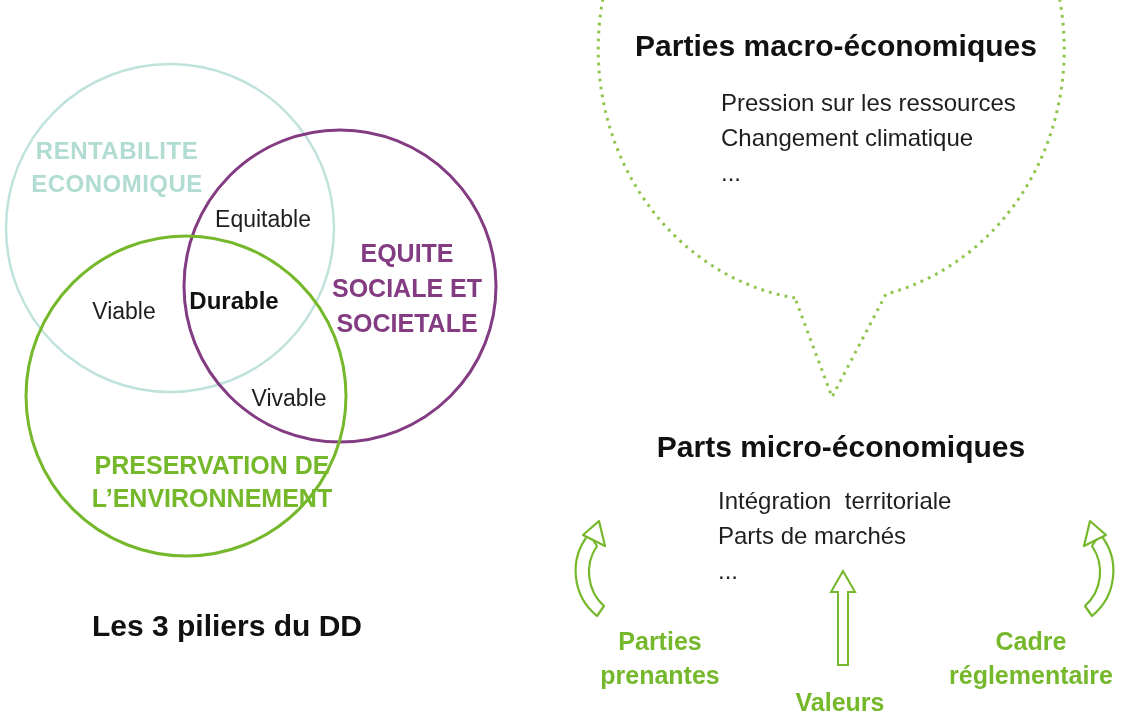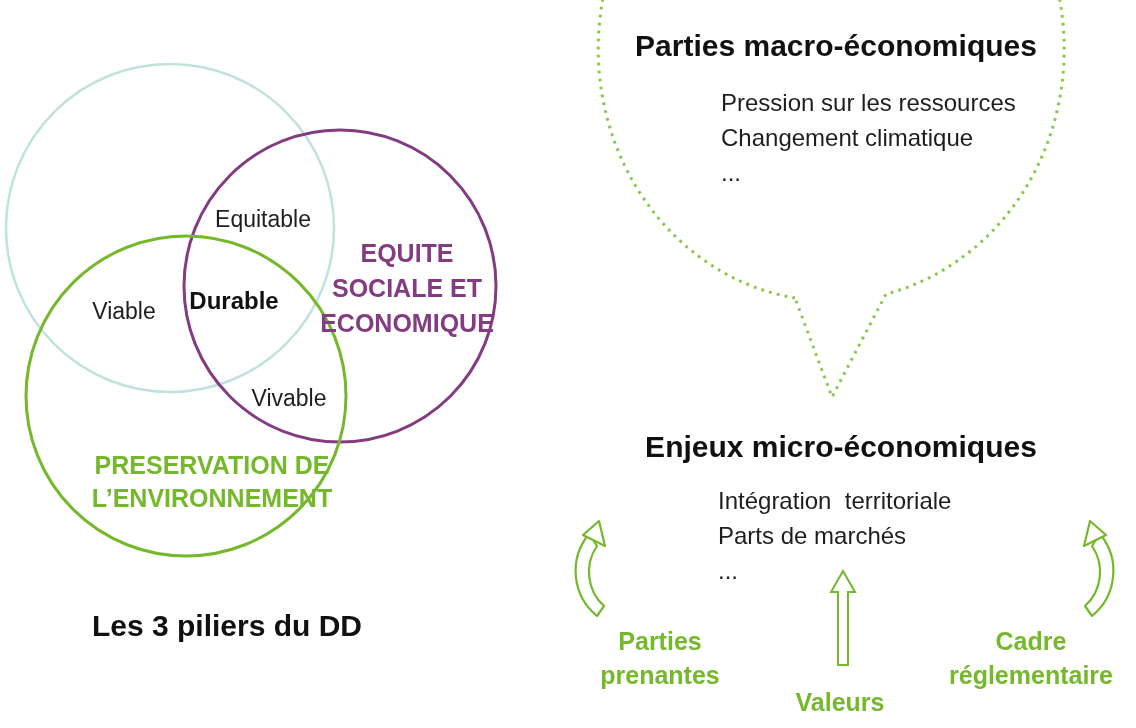--- a/index.html
+++ b/index.html
@@ -41,41 +41,43 @@
     </g>
 
     <g fill="#ffffff" stroke="#76b82b" stroke-width="2.2" stroke-linejoin="round">
       <path d="M 1100 534 A 58 58 0 0 1 1092 616 L 1085 606 A 46 46 0 0 0 1092 546 Z"></path>
       <path d="M 1090 521 L 1106 535 L 1084 546 Z"></path>
     </g>
 
     <path d="M 838 665 L 838 592 L 831 592 L 843 571 L 855 592 L 848 592 L 848 665 Z" fill="#ffffff" stroke="#76b82b" stroke-width="2" stroke-linejoin="miter"></path>
   </svg>
 
+  <div class="abs ctr circle-label economic-label" style="left:117px;top:167px;">RENTABILITE
+ECONOMIQUE</div>
   <div class="abs ctr circle-label social-label" style="left:407px;top:288px;">EQUITE
 SOCIALE ET
-ECONOMIQUE</div>
+SOCIETALE</div>
   <div class="abs ctr circle-label environment-label" style="left:184px;top:482px;margin-left:28px;">PRESERVATION DE
 L’ENVIRONNEMENT</div>
 
   <div class="abs ctr region" style="left:263px;top:219px;">Equitable</div>
   <div class="abs ctr region" style="left:124px;top:311px;">Viable</div>
   <div class="abs ctr region-bold" style="left:234px;top:301px;">Durable</div>
   <div class="abs ctr region" style="left:289px;top:398px;">Vivable</div>
 
   <div class="abs ctr caption" style="left:227px;top:626px;">Les 3 piliers du DD</div>
 
   <div class="abs ctr big-title" style="left:836px;top:46px;">Parties macro-économiques</div>
   <div class="abs list" style="left:695px;top:85px;">
     <div>Pression sur les ressources</div>
     <div>Changement climatique</div>
     <div>...</div>
   </div>
 
-  <div class="abs ctr big-title" style="left:841px;top:447px;">Enjeux micro-économiques</div>
+  <div class="abs ctr big-title" style="left:841px;top:447px;">Parts micro-économiques</div>
   <div class="abs list" style="left:692px;top:483px;">
     <div>Intégration  territoriale</div>
     <div>Parts de marchés</div>
     <div>...</div>
   </div>
 
   <div class="abs ctr footer-label" style="left:660px;top:658px;">Parties
 prenantes</div>
   <div class="abs ctr footer-label" style="left:840px;top:702px;">Valeurs</div>
   <div class="abs ctr footer-label" style="left:1031px;top:658px;">Cadre

